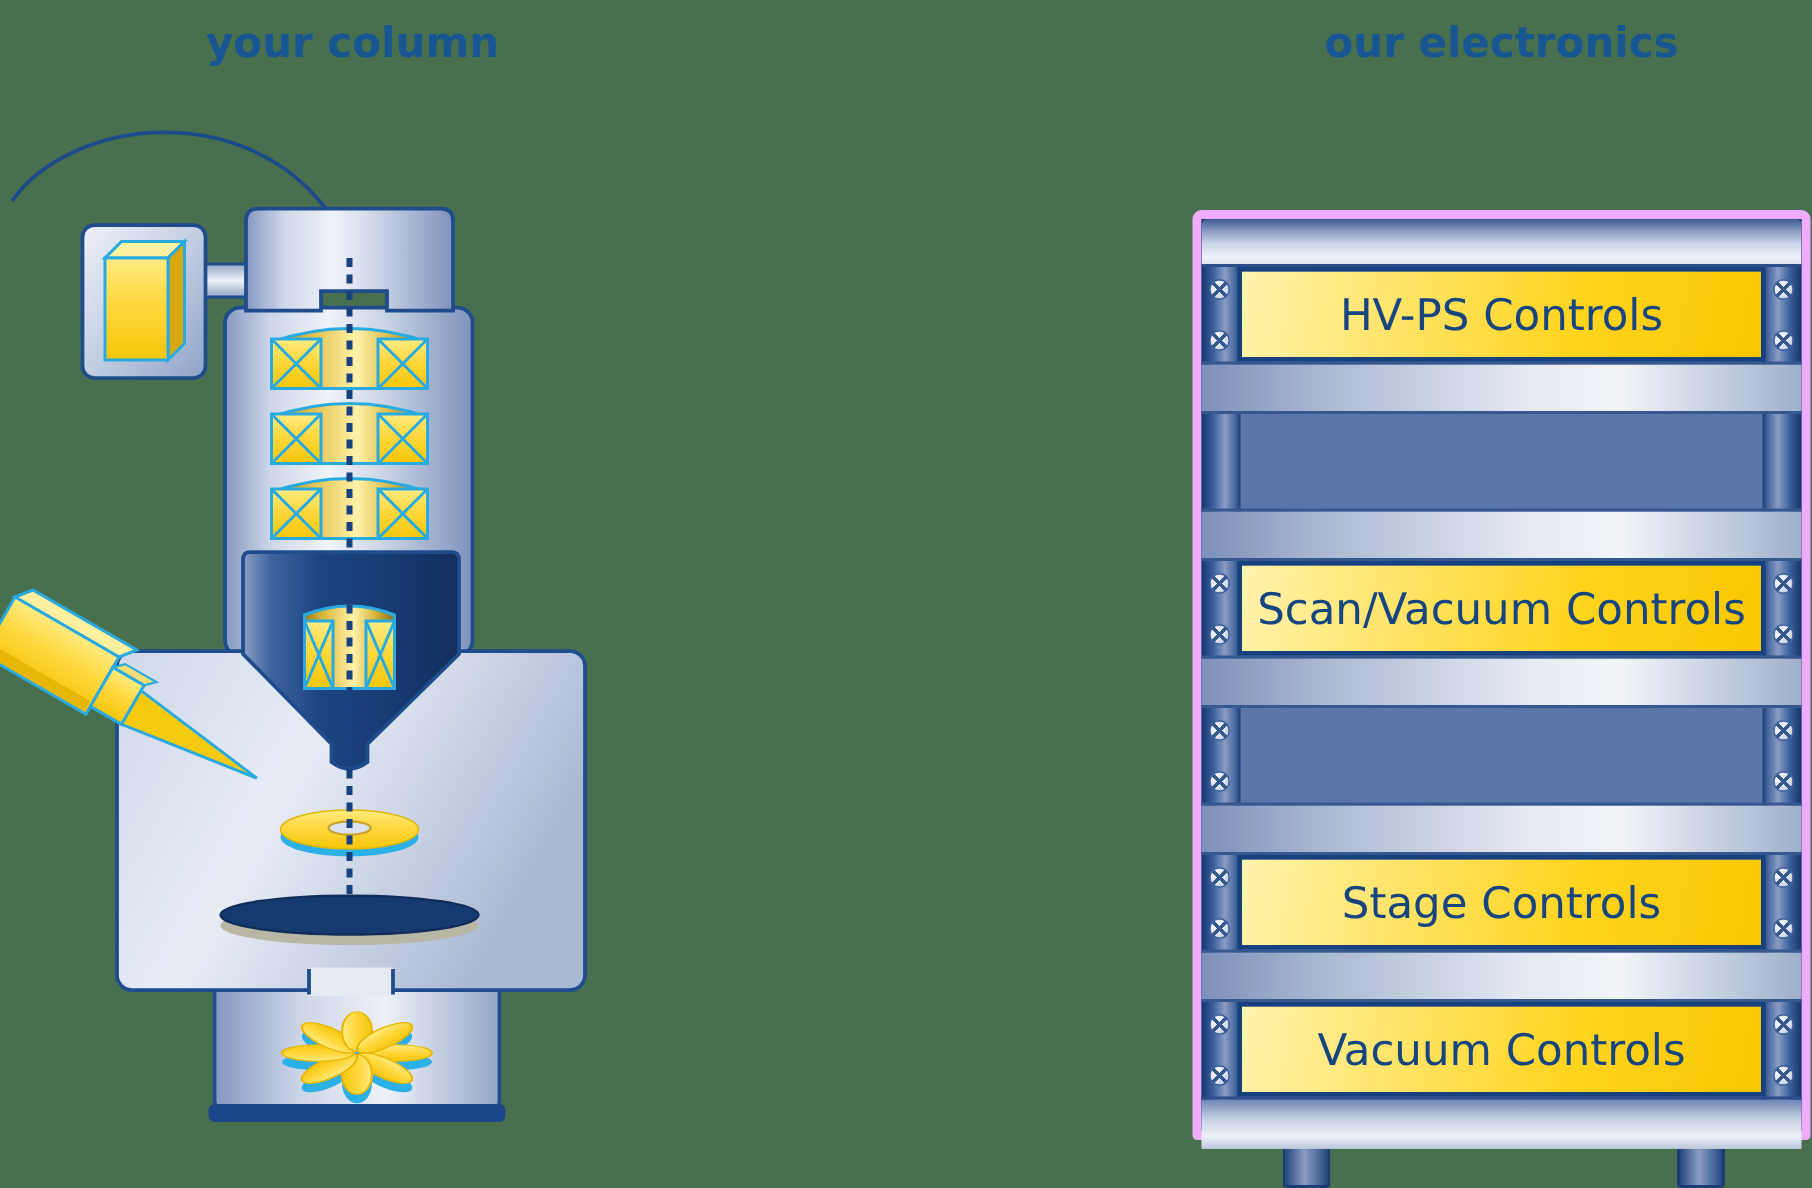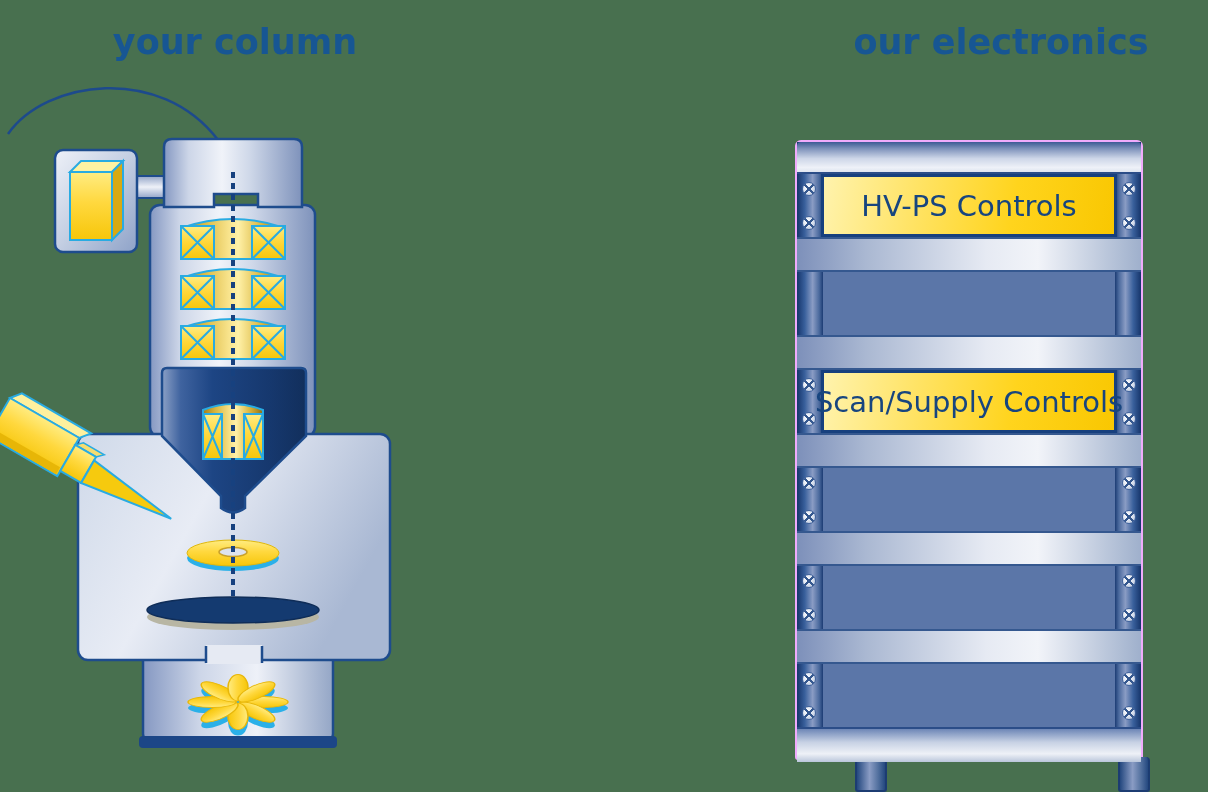--- a/index.html
+++ b/index.html
@@ -2,30 +2,30 @@
 <html><head>
 <meta charset="utf-8">
 <style>
   html,body{margin:0;padding:0;}
   .stage{
     position:relative;width:1208px;height:792px;overflow:hidden;
     background:#48704f;
     font-family:"DejaVu Sans","Liberation Sans",sans-serif;
   }
   .heading{
-    position:absolute;top:22px;width:470px;text-align:center;
-    font-size:35px;font-weight:bold;color:#175693;letter-spacing:0px;
+    position:absolute;top:12px;width:470px;text-align:center;
+    font-size:28px;font-weight:bold;color:#175693;letter-spacing:0px;
   }
   .heading.left{left:0;}
   .heading.right{left:766px;}
 
   
   .rack{
-    position:absolute;left:795px;top:140px;width:348px;height:620px;
-    border:2px solid #f0abfc;border-radius:6px 6px 3px 3px;box-sizing:border-box;
+    position:absolute;left:795px;top:140px;width:412px;height:620px;
+    border:6px solid #f0abfc;border-radius:6px 6px 3px 3px;box-sizing:border-box;
     background:#5b76a8;
   }
   .rail{position:absolute;top:0;bottom:0;width:26px;z-index:1;}
   .rail.left{left:0;background:linear-gradient(90deg,#16356b,#39609c 30%,#8a9cc4 60%,#4b6a9e 85%,#1c3c74);}
   .rail.right{right:0;background:linear-gradient(270deg,#16356b,#39609c 30%,#8a9cc4 60%,#4b6a9e 85%,#1c3c74);}
   .band{position:absolute;left:0;right:0;z-index:2;box-sizing:border-box;}
   .band.top{
     top:0;height:32px;border-radius:4px 4px 0 0;
     background:linear-gradient(180deg,#3c5a94 0%,#7e92bb 22%,#cdd6e8 55%,#eef1f8 85%,#dfe5f0 100%);
     border-bottom:2px solid #2b4d88;
@@ -247,42 +247,48 @@
       </div>
     </div>
 
 
     <div class="rack-row" style="top:228px">
       <div class="screw tl"></div>
       <div class="screw bl"></div>
       <div class="screw tr"></div>
       <div class="screw br"></div>
       <div class="panel">
-        <span class="panel-label">Scan/Supply Controls</span>
+        <span class="panel-label">Scan/Vacuum Controls</span>
       </div>
     </div>
 
     <div class="rack-row" style="top:326px">
       <div class="screw tl"></div>
       <div class="screw bl"></div>
       <div class="screw tr"></div>
       <div class="screw br"></div>
     </div>
 
     <div class="rack-row" style="top:424px">
       <div class="screw tl"></div>
       <div class="screw bl"></div>
       <div class="screw tr"></div>
       <div class="screw br"></div>
+      <div class="panel">
+        <span class="panel-label">Stage Controls</span>
+      </div>
     </div>
 
     <div class="rack-row" style="top:522px">
       <div class="screw tl"></div>
       <div class="screw bl"></div>
       <div class="screw tr"></div>
       <div class="screw br"></div>
+      <div class="panel">
+        <span class="panel-label">Vacuum Controls</span>
+      </div>
     </div>
   </div>
 
   <div class="leg left"></div>
   <div class="leg right"></div>
 
 </div>
 
 </body></html>

